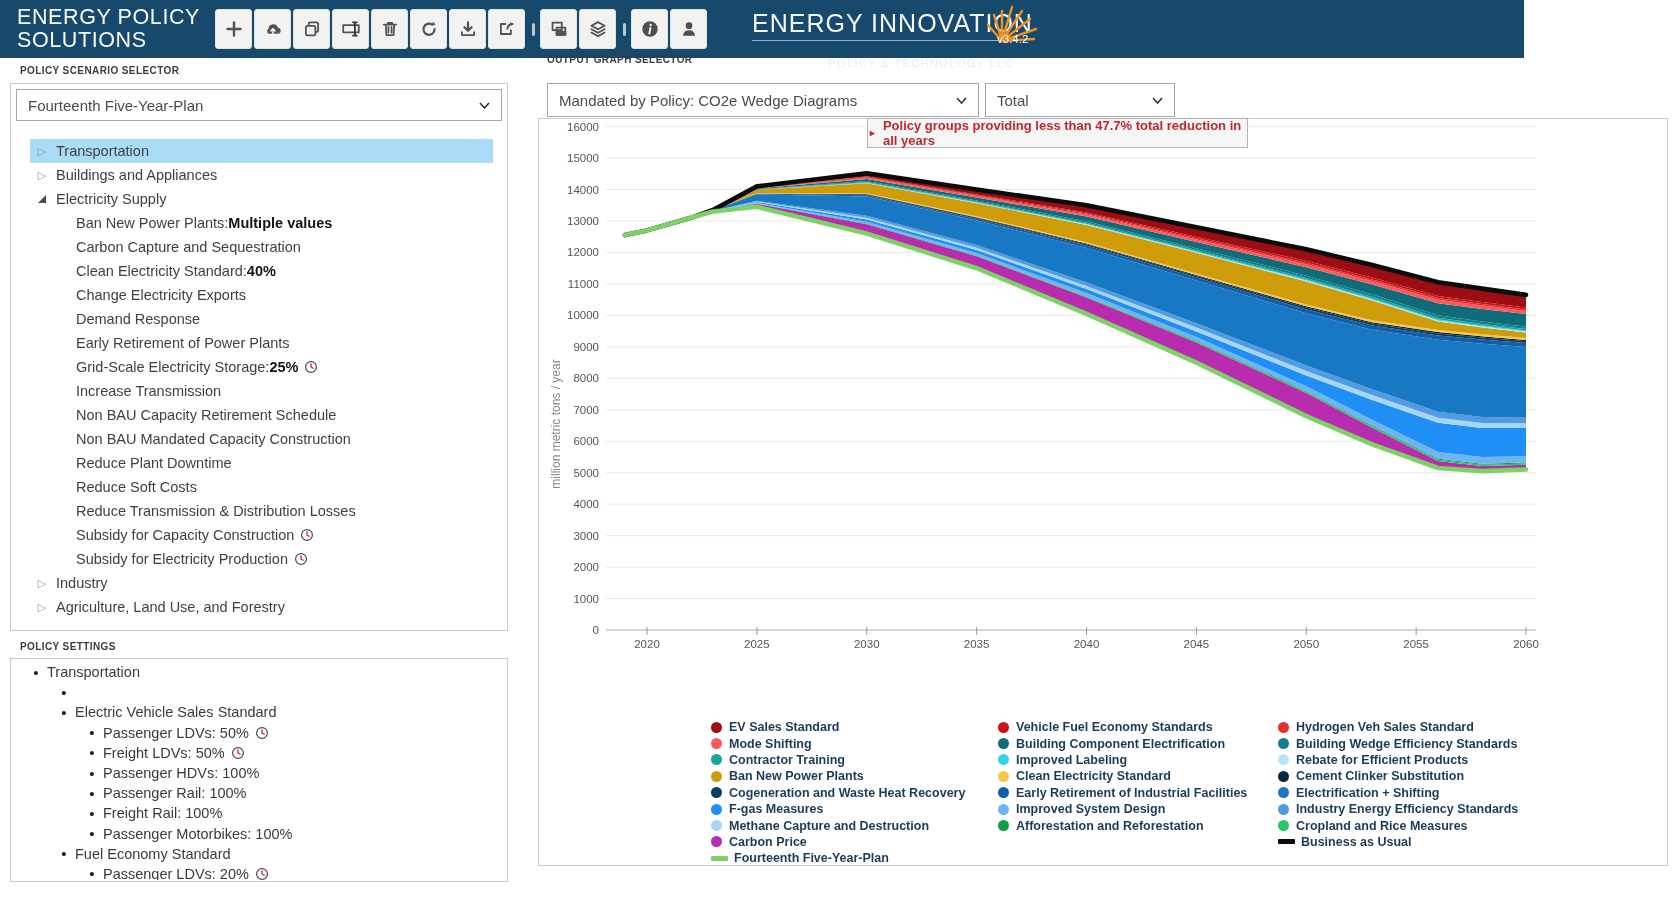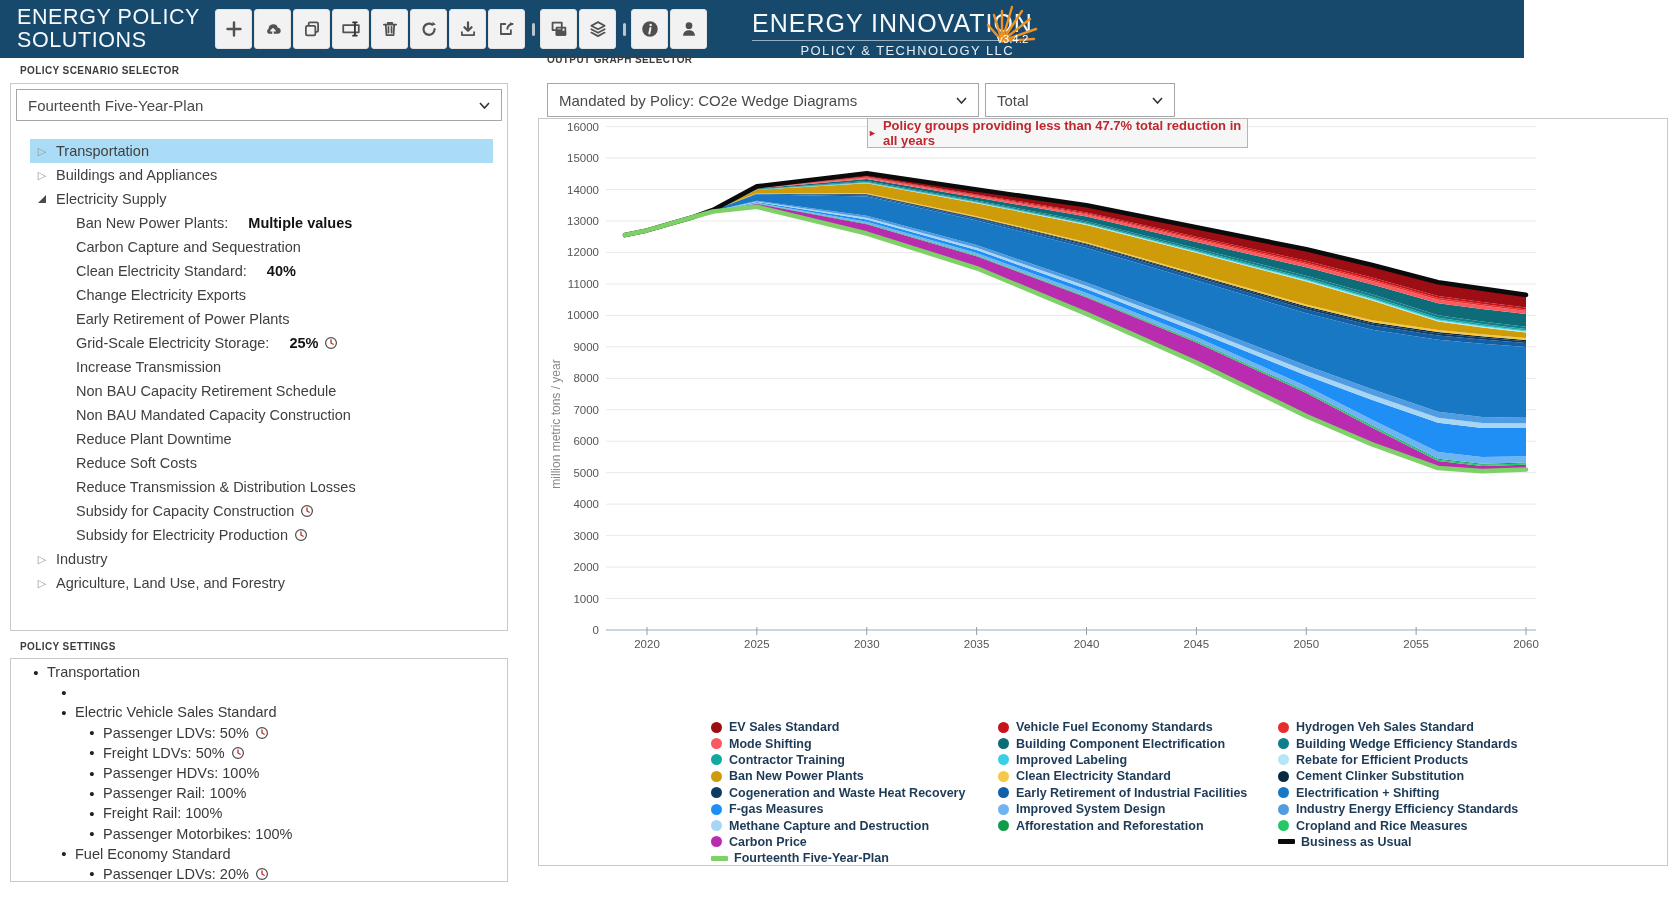--- a/index.html
+++ b/index.html
@@ -8,39 +8,39 @@
   
   .app-header{position:absolute;left:0;top:0;width:1524px;height:58px;background:#17496d;}
   .logo{position:absolute;left:17px;top:6px;color:#f7fafc;font-size:21.5px;line-height:23px;letter-spacing:.6px;font-weight:400;}
   .toolbar{position:absolute;left:215px;top:9px;display:flex;align-items:center;height:40px;}
   .tb-btn{width:37px;height:40px;background:#f2f2f2;border:1px solid #e3e3e3;border-radius:3px;margin-right:2px;
           display:flex;align-items:center;justify-content:center;cursor:pointer;padding:0;}
   .tb-btn .ic{display:flex;}
   .tb-sep{width:3px;height:13px;background:#b9c6cf;border-radius:2px;margin:0 5px;}
   .brand{position:absolute;left:752px;top:9px;color:#f4f8fb;width:262px;}
   .brand-main{font-size:25px;letter-spacing:1px;font-weight:400;white-space:nowrap;}
-  .brand-sub{font-size:13px;letter-spacing:1.4px;text-align:right;color:#e6edf3;border-top:1px solid rgba(255,255,255,.55);
-             padding-top:2px;margin-top:2px;}
+  .brand-sub{font-size:11px;letter-spacing:1.4px;text-align:right;color:#e6edf3;border-top:1px solid rgba(255,255,255,.55);
+             padding-top:16px;margin-top:2px;}
   .sunburst{position:absolute;left:232px;top:-10px;}
   .version{position:absolute;left:997px;top:33px;color:#fff;font-size:11.5px;}
   
   .panel-title{position:absolute;font-size:10px;font-weight:bold;color:#3c3c3c;letter-spacing:.4px;}
   .box{position:absolute;border:1px solid #c9c9c9;background:#fff;box-sizing:border-box;}
   .sel{position:absolute;border:1px solid #a6a6a6;background:#fff;font-size:15px;color:#4a4a4a;
        display:flex;align-items:center;padding:0 11px;justify-content:space-between;box-sizing:border-box;cursor:pointer;}
   .sel .chev{display:flex;margin-left:8px;}
   
   .tree{position:absolute;left:1px;top:44px;right:1px;bottom:1px;overflow:hidden;}
   .trow{height:24px;display:flex;align-items:center;font-size:14.5px;color:#3f3f3f;margin:0 13px 0 18px;cursor:pointer;}
   .trow.selected{background:#aadcf7;}
   .trow .arr{width:12px;margin-left:6px;margin-right:8px;display:flex;align-items:center;justify-content:center;}
   .arr-col{color:#8f8f8f;font-size:11px;line-height:11px;}
   .arr-exp{width:0;height:0;border-left:8px solid transparent;border-bottom:8px solid #4a4a4a;}
   .trow.child{padding-left:46px;}
-  .trow b{color:#141414;font-weight:bold;margin-left:20px;}
+  .trow b{color:#141414;font-weight:bold;margin-left:0;}
   .clock{margin-left:6px;display:flex;}
   
   .slist{position:absolute;left:1px;top:1px;right:1px;bottom:1px;overflow:hidden;padding-top:2px;}
   .srow{display:flex;align-items:center;height:20.2px;font-size:14.5px;color:#3a3a3a;}
   .srow .bul{width:10px;margin-right:6px;color:#222;font-size:15px;text-align:center;}
   .srow.lv0{padding-left:19px;} .srow.lv1{padding-left:47px;} .srow.lv2{padding-left:75px;}
   
   .chart-box{position:absolute;left:538px;top:118px;width:1130px;height:748px;border:1px solid #c9c9c9;background:#fff;box-sizing:border-box;}
   .note{position:absolute;left:328px;top:-1px;width:381px;height:30px;background:#f6f6f6;border:1px solid #b5b5b5;
         display:flex;align-items:center;justify-content:center;font-size:13px;font-weight:bold;color:#bf272c;box-sizing:border-box;}
@@ -213,20 +213,23 @@
       </div>
       <div class="trow child">
         <span>Carbon Capture and Sequestration</span>
       </div>
       <div class="trow child">
         <span>Clean Electricity Standard: </span>
         <b>40%</b>
       </div>
       <div class="trow child">
         <span>Change Electricity Exports</span>
+      </div>
+      <div class="trow child">
+        <span>Demand Response</span>
       </div>
       <div class="trow child">
         <span>Early Retirement of Power Plants</span>
       </div>
       <div class="trow child">
         <span>Grid-Scale Electricity Storage: </span>
         <b>25%</b>
         <span class="clock">
           <svg width="14" height="14" viewBox="0 0 14 14">
             <circle cx="7" cy="7" r="5.4" fill="none" stroke="#4a4a4a" stroke-width="1.2"></circle>

